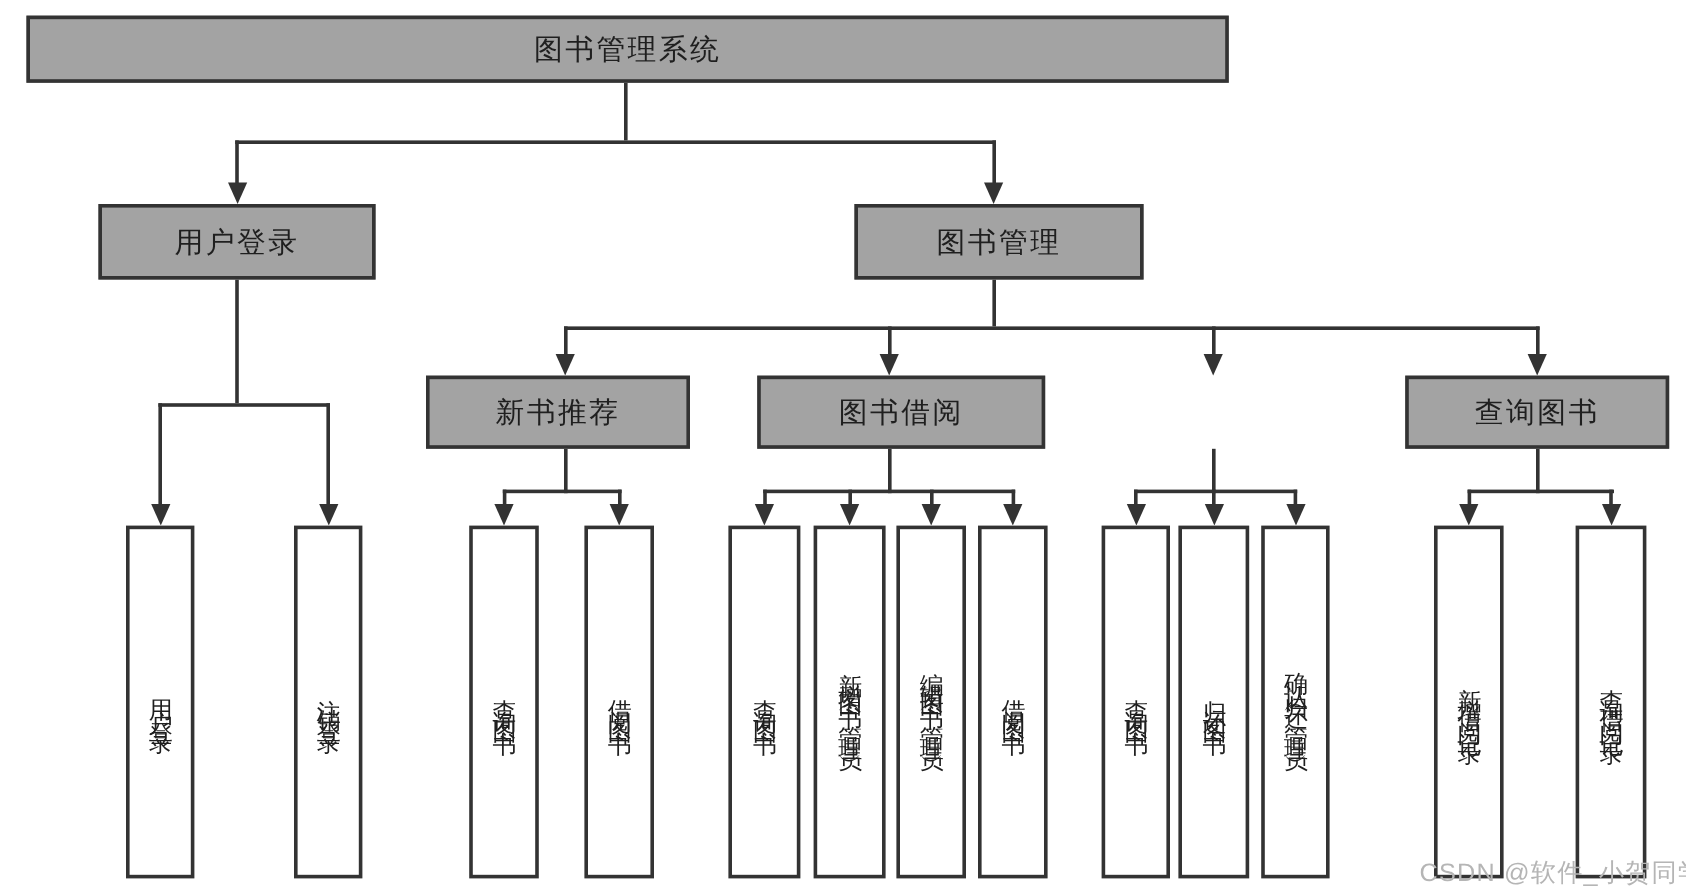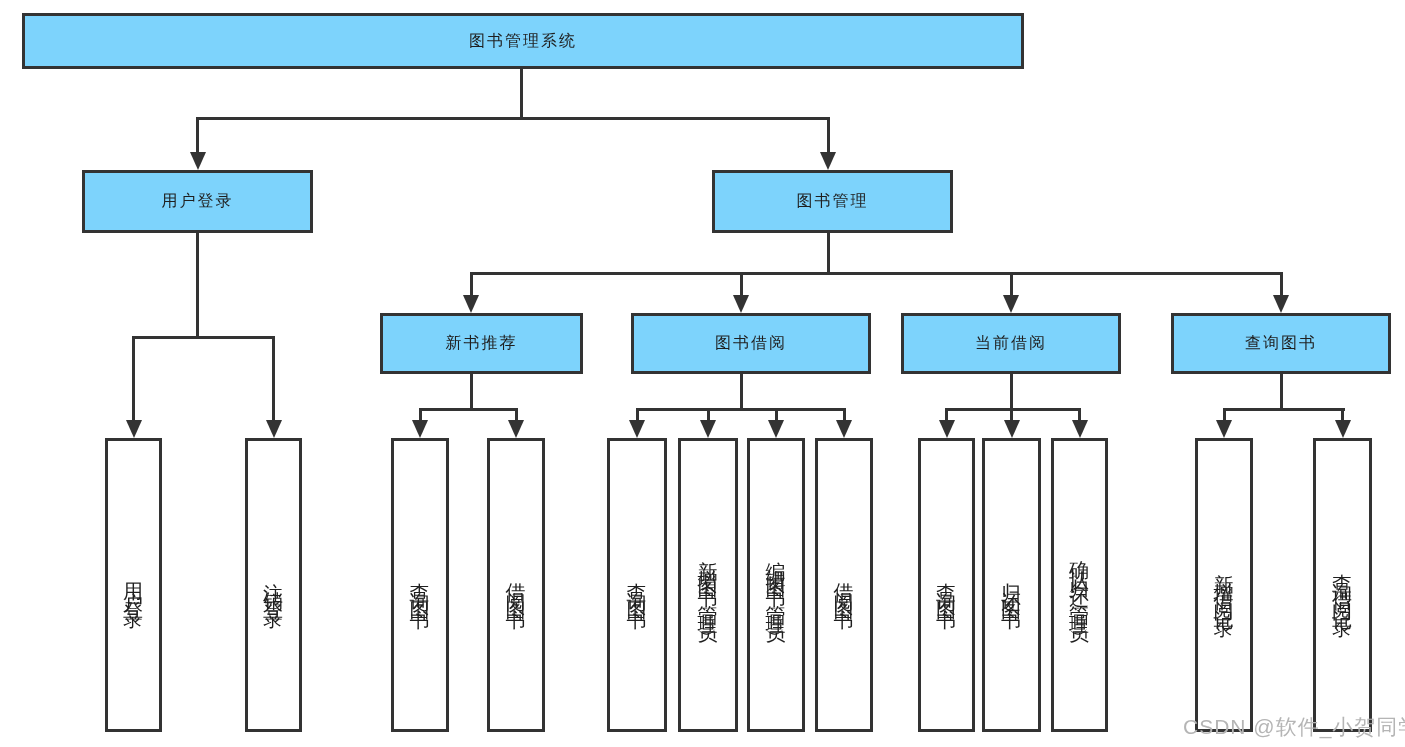--- a/index.html
+++ b/index.html
@@ -8,23 +8,23 @@
     font-family:"Liberation Sans", sans-serif;color:#1f1f1f;overflow:hidden;
   }
   
   .vl{position:absolute;width:3px;background:#333333;}
   .hl{position:absolute;height:3px;background:#333333;}
   .ar{position:absolute;width:0;height:0;
       border-left:8px solid transparent;border-right:8px solid transparent;
       border-top:18px solid #333333;}
   
   .node{
-    position:absolute;box-sizing:border-box;border:3px solid #333333;background:#7dd3fc;
+    position:absolute;box-sizing:border-box;border:3px solid #333333;background:#a3a3a3;
     display:flex;align-items:center;justify-content:center;
-    font-size:16px;letter-spacing:2px;white-space:nowrap;
+    font-size:24px;letter-spacing:2px;white-space:nowrap;
   }
   .root{left:22px;top:13px;width:1002px;height:56px;}
   
   .leaf{
     position:absolute;box-sizing:border-box;border:3px solid #333333;background:#ffffff;
     top:438px;height:294px;
     writing-mode:vertical-rl;text-orientation:mixed;
     display:flex;align-items:center;justify-content:center;
     font-size:20px;letter-spacing:9px;line-height:1;
   }
@@ -96,23 +96,22 @@
   <div class="vl" style="left:1223px;top:408px;height:14px"></div>
   <div class="vl" style="left:1341px;top:408px;height:14px"></div>
   <div class="ar" style="left:1216px;top:420px"></div>
   <div class="ar" style="left:1335px;top:420px"></div>
 
   <div class="node root">图书管理系统</div>
 
   <div class="node" style="left:82px;top:170px;width:231px;height:63px">用户登录</div>
   <div class="node" style="left:712px;top:170px;width:241px;height:63px">图书管理</div>
 
-  <div class="node" style="left:380px;top:313px;width:203px;height:61px">新书推荐</div>
+  <div class="node" style="left:355px;top:313px;width:220px;height:61px">新书推荐</div>
   <div class="node" style="left:631px;top:313px;width:240px;height:61px">图书借阅</div>
-  <div class="node" style="left:901px;top:313px;width:220px;height:61px">当前借阅</div>
   <div class="node" style="left:1171px;top:313px;width:220px;height:61px">查询图书</div>
 
   <div class="leaf" style="left:105px;width:57px">用户登录</div>
   <div class="leaf" style="left:245px;width:57px">注销登录</div>
 
   <div class="leaf" style="left:391px;width:58px">查询图书</div>
   <div class="leaf" style="left:487px;width:58px">借阅图书</div>
 
   <div class="leaf" style="left:607px;width:60px">查询图书</div>
   <div class="leaf" style="left:678px;width:60px">新增图书（管理员）</div>

